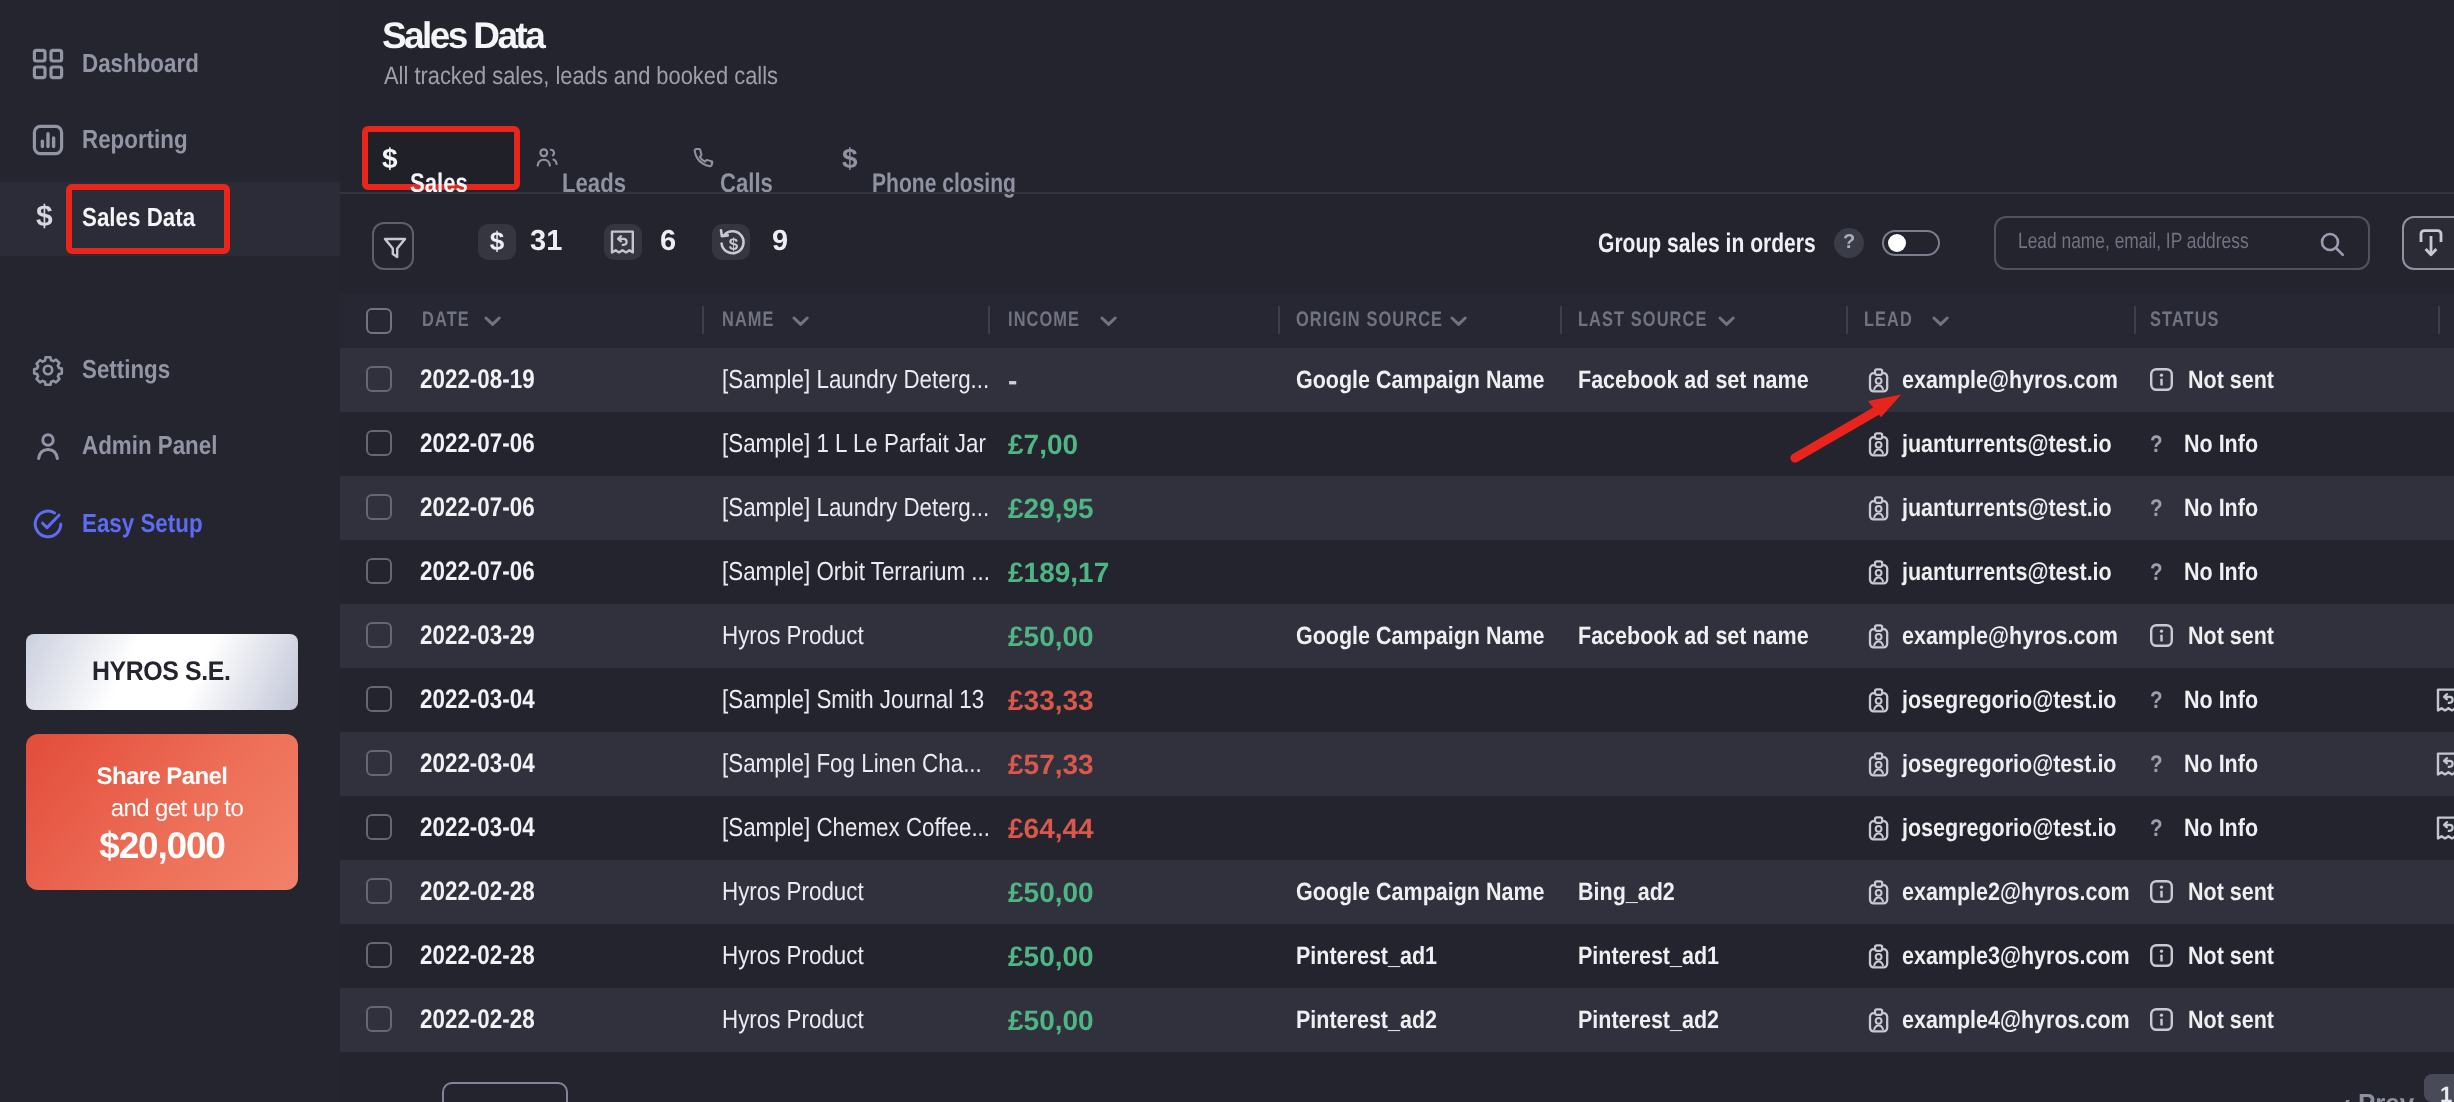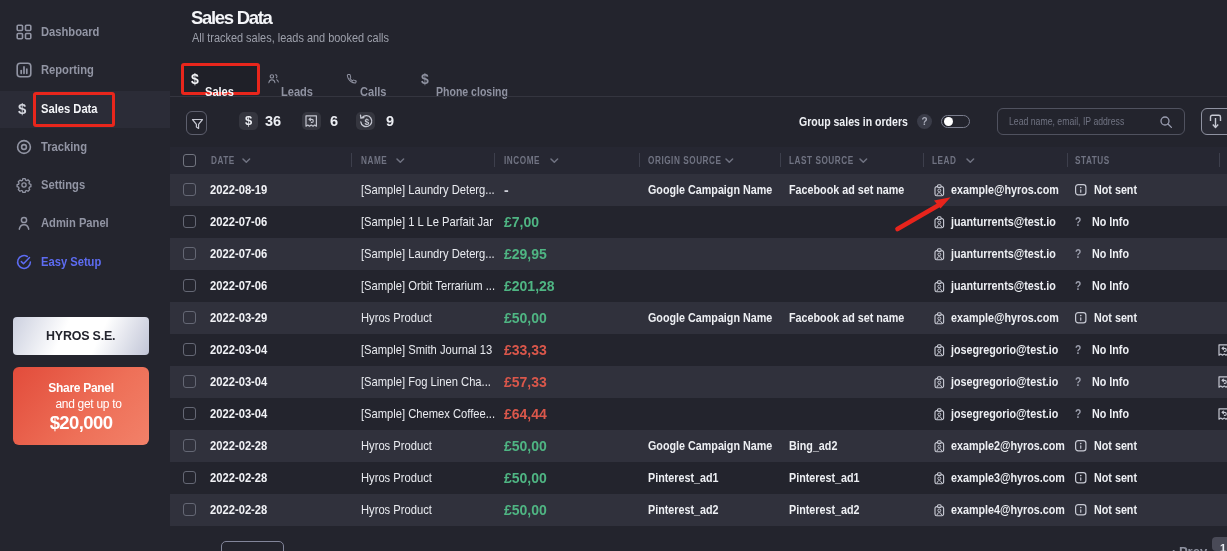--- a/index.html
+++ b/index.html
@@ -145,27 +145,20 @@
             <path d="M10.8 11.3V7"></path>
           </g>
         </svg>
     <span class="lab"><span class="tx">Reporting</span></span>
   </div>
   <div id="mi-redbox"></div>
   <div class="mi" style="top:90px">
     <span style="position:absolute;left:18px;top:0;line-height:38px;font-size:15px;font-weight:700;color:#d6d8e0;">$</span>
     <span class="lab" style="color:#f4f5f8"><span class="tx">Sales Data</span></span>
   </div>
-  <div class="mi" style="top:128px">
-    <svg width="16" height="16" viewBox="0 0 16 16">
-          <circle cx="8" cy="8" r="6.4" fill="none" stroke="#9295a4" stroke-width="1.6"></circle>
-          <circle cx="8" cy="8" r="2.4" fill="none" stroke="#9295a4" stroke-width="1.6"></circle>
-        </svg>
-    <span class="lab"><span class="tx">Tracking</span></span>
-  </div>
   <div class="mi" style="top:166px">
     <svg width="16" height="16" viewBox="0 0 16 16">
           <path fill="none" stroke="#9295a4" stroke-width="1.3" stroke-linejoin="round" d="M6.8 1.6h2.4l.35 1.5c.4.1.78.27 1.13.47l1.32-.76 1.7 1.7-.76 1.32c.2.35.36.73.47 1.13l1.5.35v2.4l-1.5.35c-.1.4-.27.78-.47 1.13l.76 1.32-1.7 1.7-1.32-.76c-.35.2-.73.36-1.13.47l-.35 1.5H6.8l-.35-1.5c-.4-.1-.78-.27-1.13-.47l-1.32.76-1.7-1.7.76-1.32a4.9 4.9 0 01-.47-1.13l-1.5-.35V7.6l1.5-.35c.1-.4.27-.78.47-1.13l-.76-1.32 1.7-1.7 1.32.76c.35-.2.73-.36 1.13-.47l.35-1.5z"></path>
           <circle cx="8" cy="8" r="2.1" fill="none" stroke="#9295a4" stroke-width="1.3"></circle>
         </svg>
     <span class="lab"><span class="tx">Settings</span></span>
   </div>
   <div class="mi" style="top:204px">
     <svg width="16" height="16" viewBox="0 0 16 16">
           <circle cx="8" cy="5" r="2.6" fill="none" stroke="#9295a4" stroke-width="1.5"></circle>
@@ -219,21 +212,21 @@
 <div class="abs" style="left:170px;top:96px;width:1057px;height:1px;background:#34353f"></div>
 
 <div id="filterbtn">
   <svg width="13" height="13" viewBox="0 0 13 13">
         <path d="M1.5 1.5h10L7.6 6.3v4.2L5.4 9V6.3L1.5 1.5z" fill="none" stroke="#c7c9d3" stroke-width="1.2" stroke-linejoin="round"></path>
       </svg>
 </div>
 <div class="badge" style="left:239px">
       <span class="bd">$</span>
     </div>
-<span class="bnum" style="left:265px">36</span>
+<span class="bnum" style="left:265px">31</span>
 <div class="badge" style="left:302px">
   <svg width="13" height="14" viewBox="0 0 13 14">
         <use href="#i-tag"></use>
       </svg>
 </div>
 <span class="bnum" style="left:330px">6</span>
 <div class="badge" style="left:356px">
   <svg width="15" height="15" viewBox="0 0 15 15">
         <path d="M3.2 3.4a5.5 5.5 0 11-1.4 4.4" fill="none" stroke="#c7c9d3" stroke-width="1.3" stroke-linecap="round"></path>
         <path d="M1.5 1.1l.4 3 3-.4" fill="none" stroke="#c7c9d3" stroke-width="1.3" stroke-linejoin="round" stroke-linecap="round"></path>
@@ -334,21 +327,21 @@
         <use href="#i-lead"></use>
       </svg>
       <span class="ce">juanturrents@test.io</span>
       <span class="cq">?</span>
       <span class="cs" style="left:922px">No Info</span>
     </div>
 <div class="row" style="top:270px">
       <div class="cb"></div>
       <span class="cd">2022-07-06</span>
       <span class="cn">[Sample] Orbit Terrarium ...</span>
-      <span class="ci g">£201,28</span>
+      <span class="ci g">£189,17</span>
       <svg class="ilead" width="11" height="13" viewBox="0 0 11 13">
         <use href="#i-lead"></use>
       </svg>
       <span class="ce">juanturrents@test.io</span>
       <span class="cq">?</span>
       <span class="cs" style="left:922px">No Info</span>
     </div>
 <div class="row lt" style="top:302px">
       <div class="cb"></div>
       <span class="cd">2022-03-29</span>

